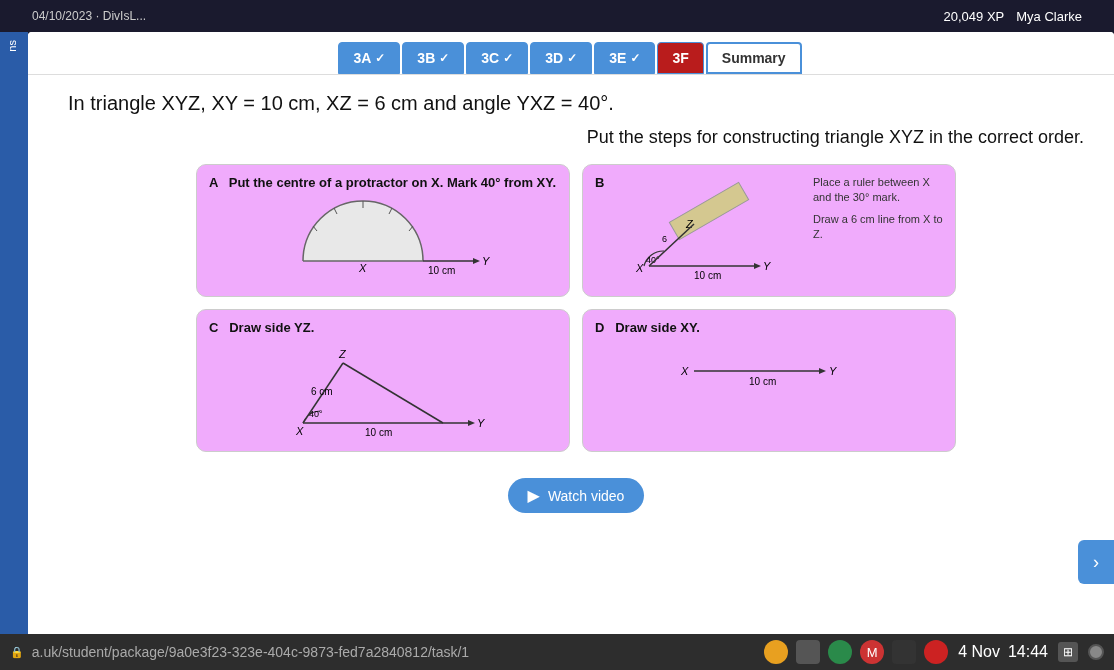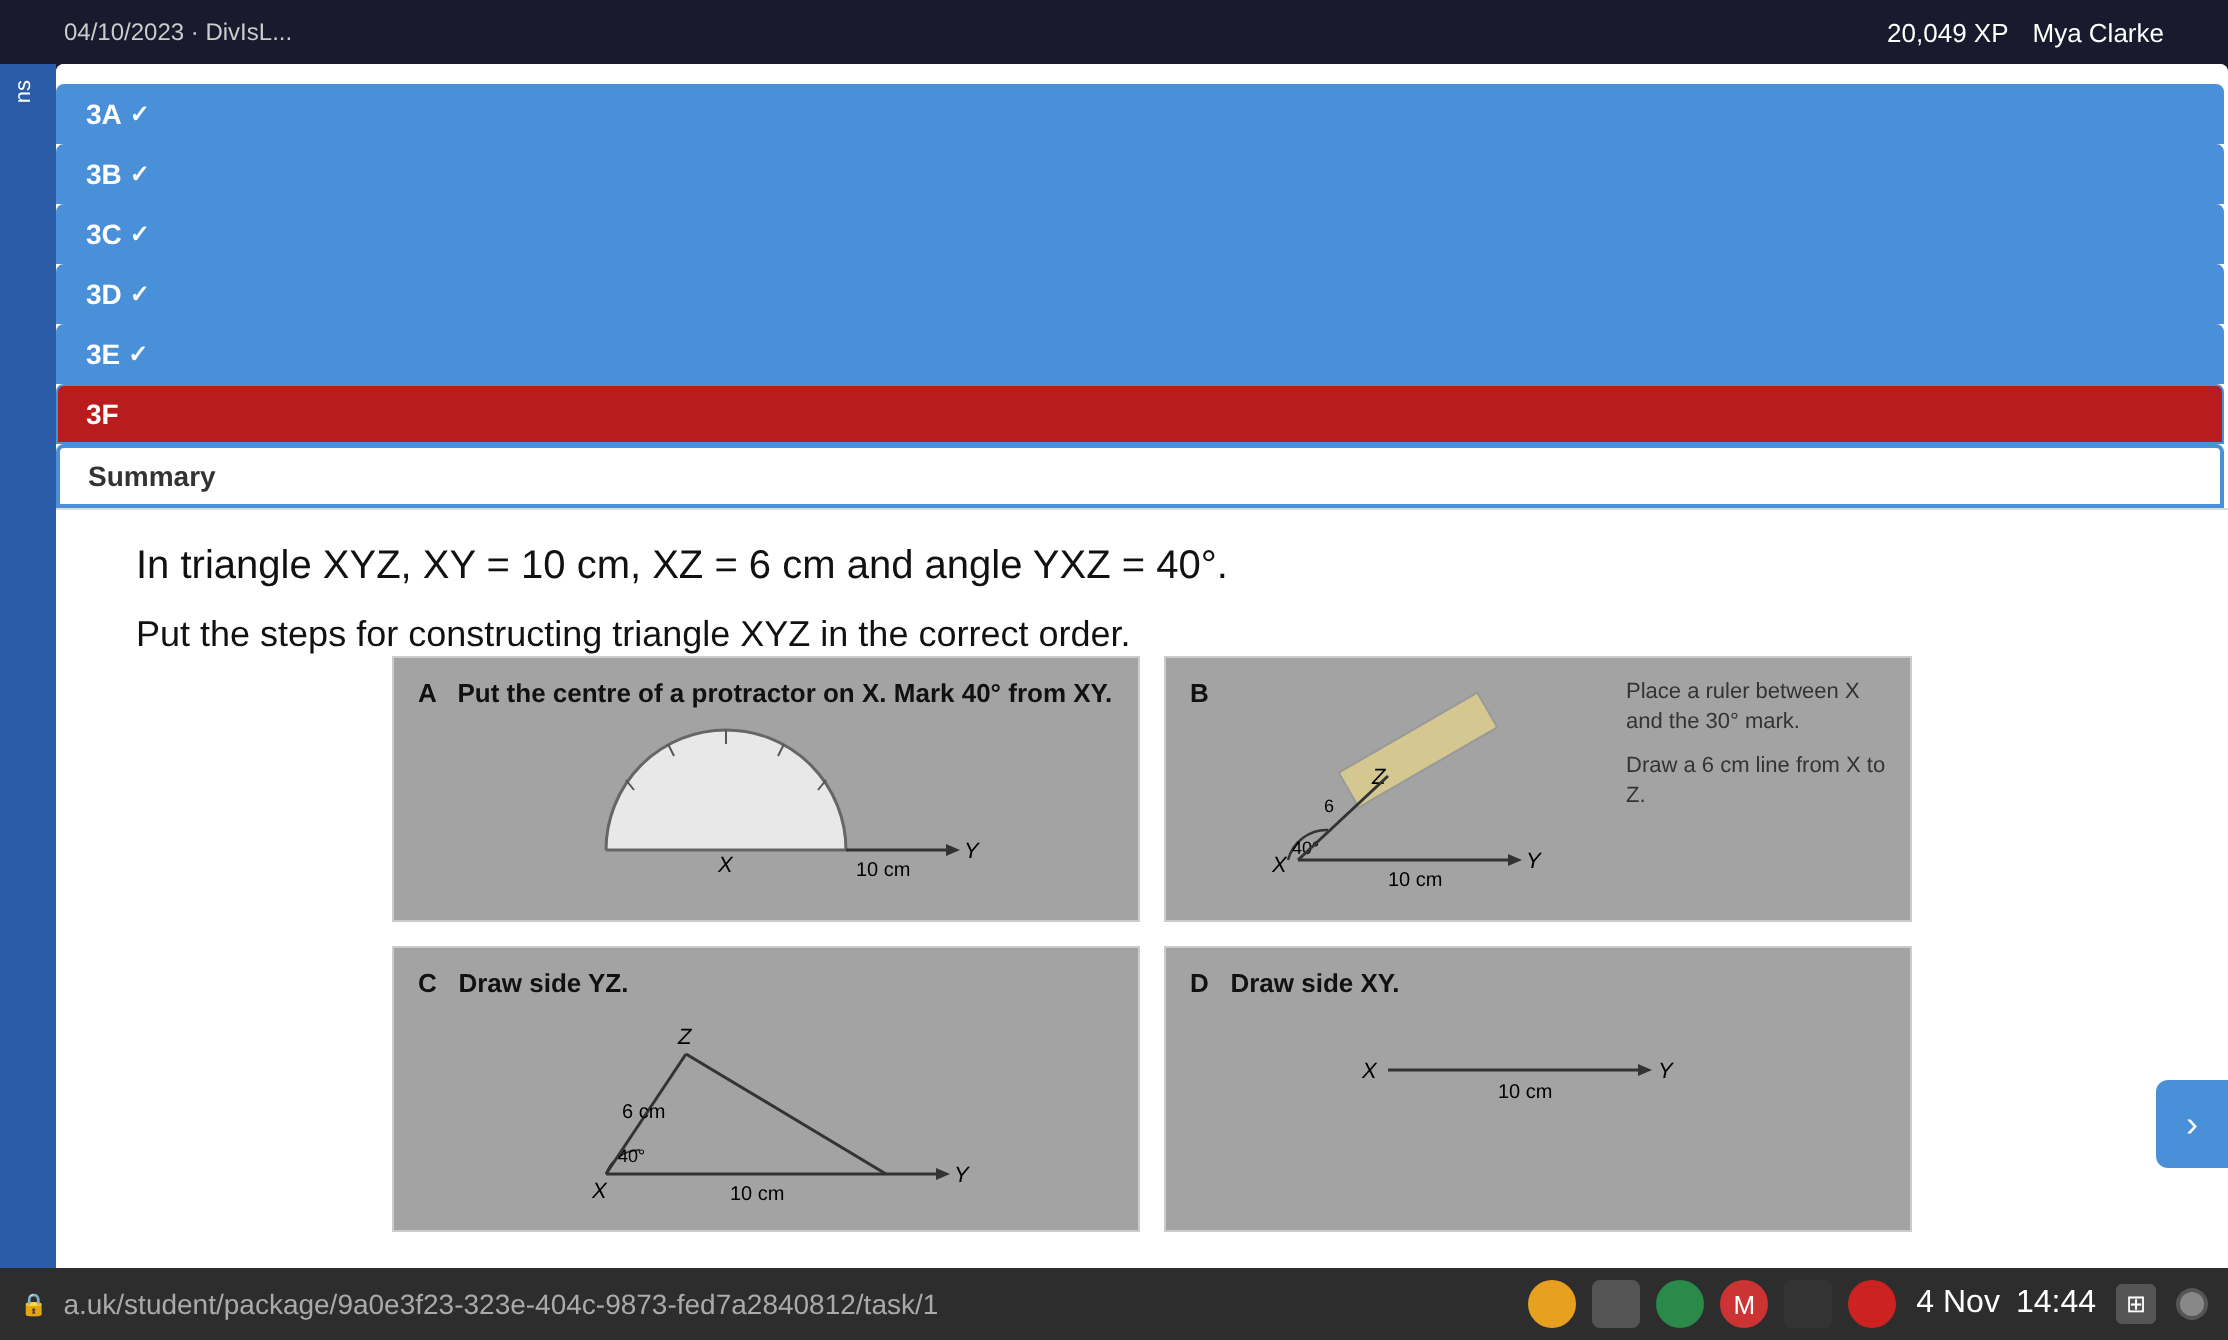--- a/index.html
+++ b/index.html
@@ -64,21 +64,20 @@
 
     
     .tab-nav {
       background: white;
       padding: 10px 0 0 0;
       display: flex;
       justify-content: center;
       gap: 0;
       border-bottom: 1px solid #ddd;
       padding-bottom: 0;
-      flex-direction: column;
     }
     .tab-item {
       display: flex;
       align-items: center;
       padding: 6px 14px;
       font-size: 14px;
       font-weight: bold;
       border-radius: 4px 4px 0 0;
       cursor: pointer;
       border: 1px solid #ddd;
@@ -113,35 +112,37 @@
     }
     .question-text {
       font-size: 20px;
       color: #111;
       margin-bottom: 10px;
       line-height: 1.4;
     }
     .question-sub {
       font-size: 18px;
       color: #111;
+      margin-bottom: 16px;
+      text-align: right;
     }
 
     
     .cards-grid {
       display: grid;
       grid-template-columns: 1fr 1fr;
       gap: 12px;
       margin: 0 auto;
       max-width: 760px;
     }
     .card {
       border: 1px solid #ccc;
-      border-radius: 0;
+      border-radius: 10px;
       padding: 10px 12px;
-      background: #a3a3a3;
+      background: #f0abfc;
       position: relative;
     }
     .card-label {
       font-weight: bold;
       font-size: 13px;
       margin-bottom: 6px;
       color: #111;
     }
     .card-desc {
       font-size: 11px;

